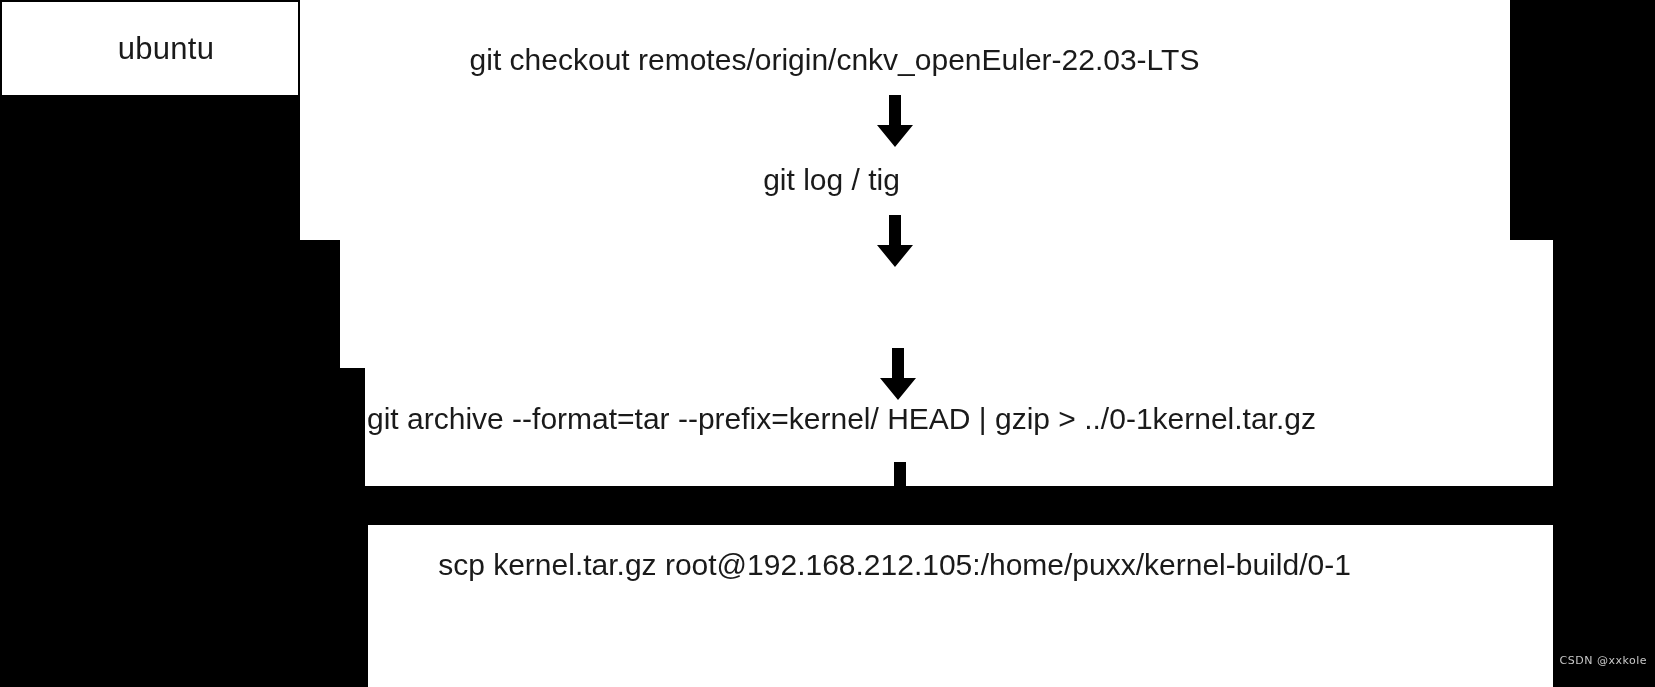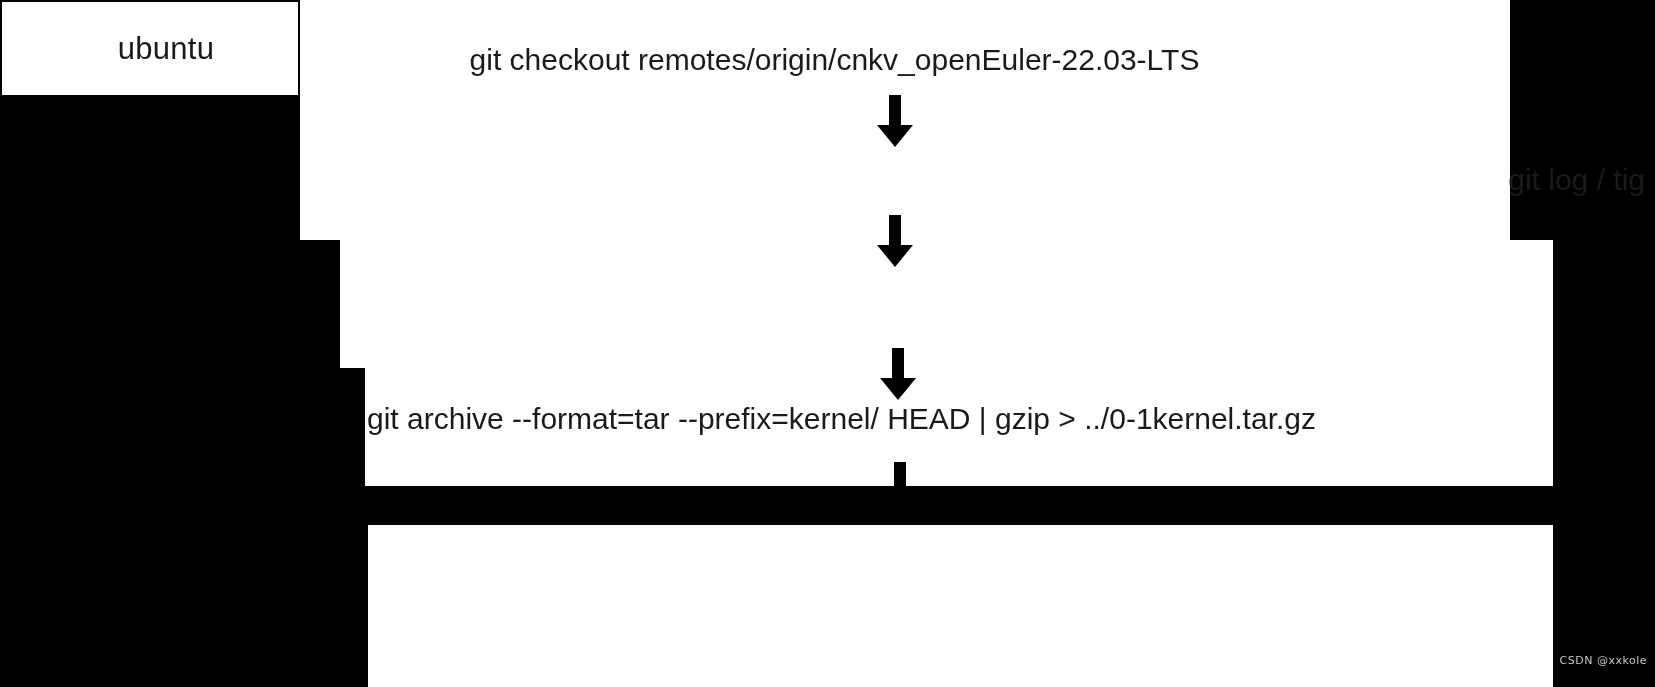--- a/index.html
+++ b/index.html
@@ -49,21 +49,21 @@
     position: absolute;
     text-align: center;
     color: #1a1a1a;
     font-weight: 400;
     white-space: nowrap;
     line-height: 1;
     padding-left: 28px;
   }
 
   .step-1 { left: 0; right: 0; top: 45px; font-size: 30px; }
-  .step-2 { left: 0; right: 0; top: 165px; font-size: 30px; text-align: right; }
+  .step-2 { left: 0; right: 0; top: 165px; font-size: 30px; }
   .step-3 { left: 0; right: 0; top: 285px; font-size: 30px; }
   .step-4 { left: 0; right: 16px; top: 404px; font-size: 30px; }
   .step-5 { left: 0; right: 0; top: 550px; font-size: 30px; }
 
   .step-1 span, .step-2 span, .step-3 span, .step-4 span, .step-5 span {
     display: inline-block;
   }
   
   .step-1 .txt { transform: translateX(-7px); }
   .step-2 .txt { transform: translateX(-10px); }
@@ -143,16 +143,19 @@
   <div class="step step-4">
     <span class="txt">git archive --format=tar --prefix=kernel/ HEAD | gzip &gt; ../0-1kernel.tar.gz</span>
   </div>
 
   <div class="arrow arrow-4">
     <svg viewBox="0 0 40 52" xmlns="http://www.w3.org/2000/svg">
       <path d="M14 0 H26 V30 H38 L20 52 L2 30 H14 Z" fill="#000000"></path>
     </svg>
   </div>
 
+  <div class="step step-5">
+    <span class="txt">scp kernel.tar.gz root@192.168.212.105:/home/puxx/kernel-build/0-1</span>
+  </div>
 
 </div>
 
 <div class="watermark">CSDN @xxkole</div>
 
 </body></html>

